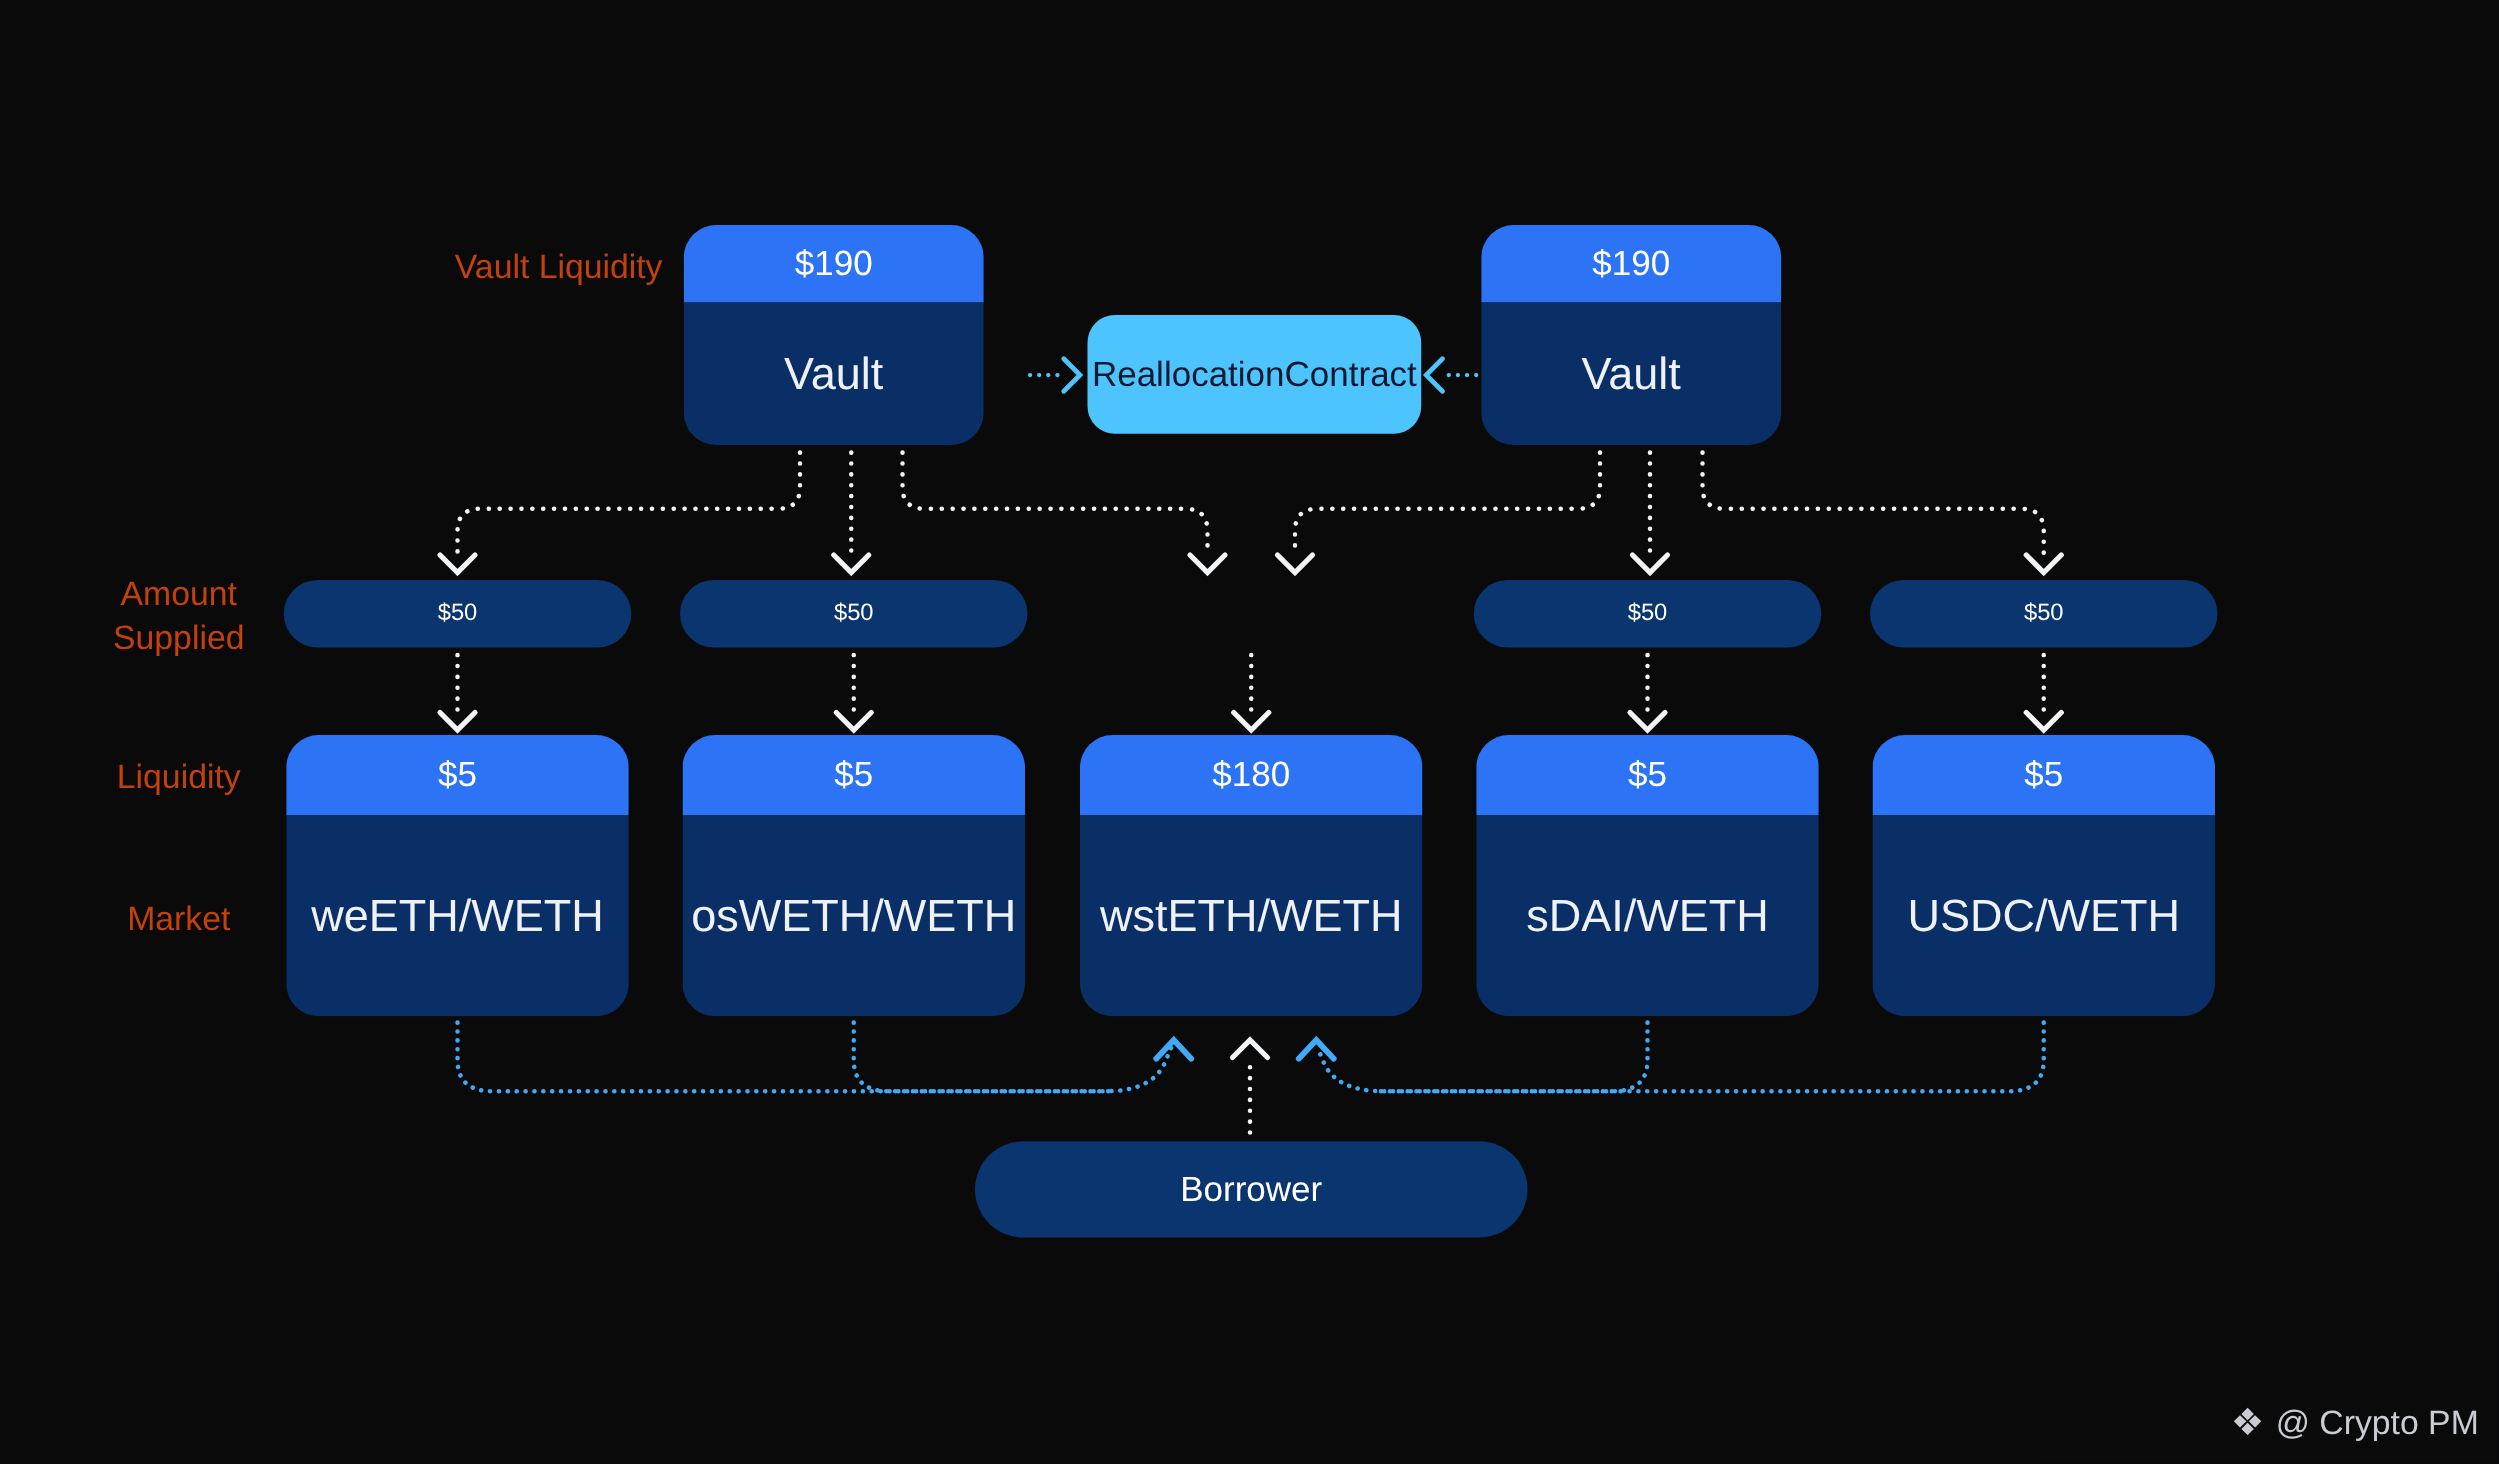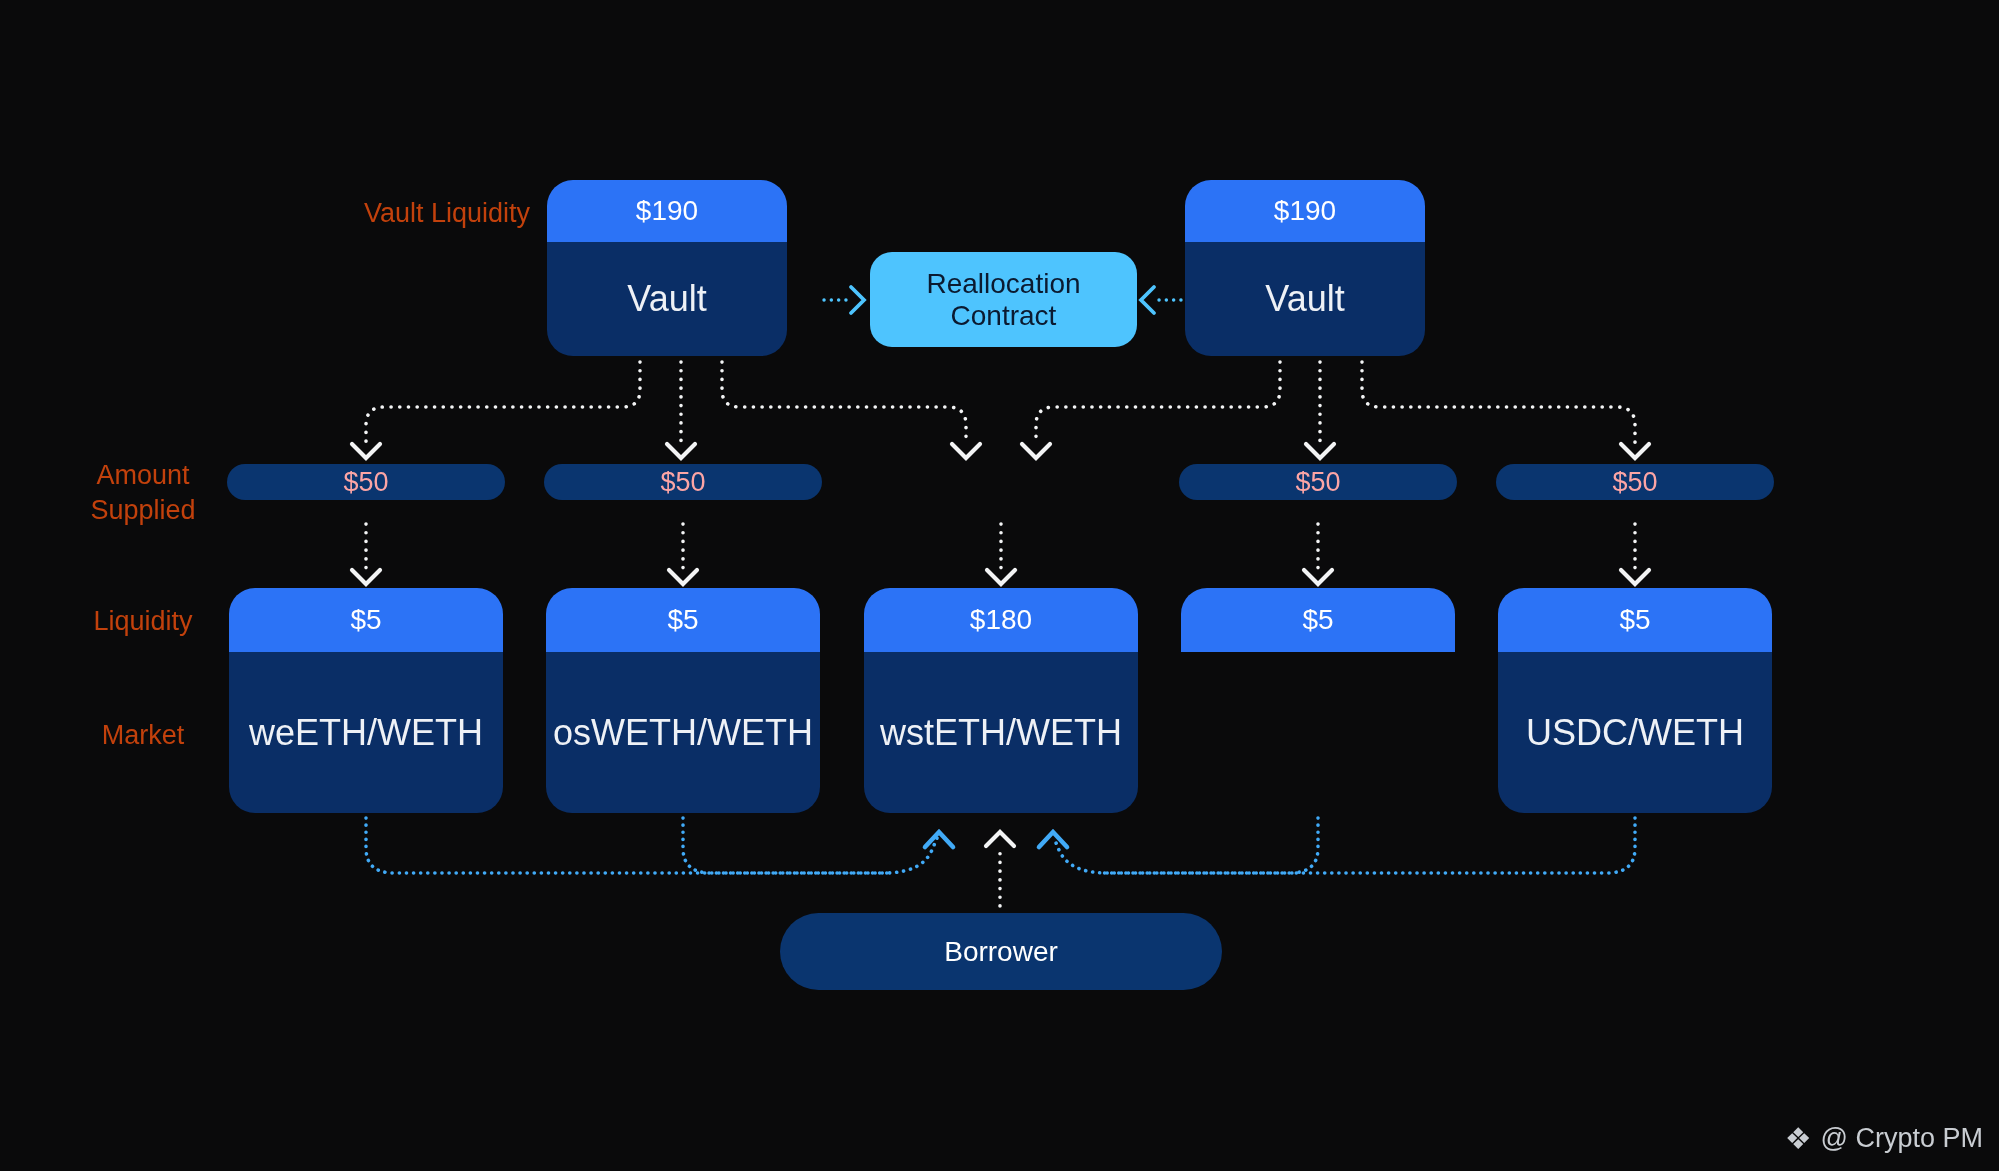--- a/index.html
+++ b/index.html
@@ -17,25 +17,25 @@
 
   .node{position:absolute;display:flex;flex-direction:column;overflow:hidden;border-radius:26px;}
   .node-header{height:62px;flex:0 0 auto;background:#2c73f6;display:flex;align-items:center;justify-content:center;
     font-size:28px;font-weight:500;color:#ffffff;}
   .node-body{flex:1;background:#0a2e66;display:flex;align-items:center;justify-content:center;
     font-size:36px;font-weight:500;color:#eef1f6;}
   .vault{left:0;top:180px;width:240px;height:176px;}
   .market{top:588px;width:274px;height:225px;}
   .market .node-header{height:64px;}
 
-  .pill{position:absolute;top:464px;height:36px;width:278px;border-radius:27px;background:#0a356f;
-    display:flex;align-items:center;justify-content:center;font-size:27px;font-weight:500;color:#fca5a5;}
+  .pill{position:absolute;top:464px;height:54px;width:278px;border-radius:27px;background:#0a356f;
+    display:flex;align-items:center;justify-content:center;font-size:19px;font-weight:500;color:#ffffff;}
 
   .realloc{position:absolute;left:870px;top:252px;width:267px;height:95px;border-radius:22px;background:#4ec4fe;
-    display:flex;flex-direction:column;align-items:center;justify-content:center;
+    display:flex;flex-direction:row;align-items:center;justify-content:center;
     color:#0b1a30;font-size:28px;font-weight:500;line-height:1.12;}
 
   .side-label{position:absolute;font-size:27px;font-weight:500;color:#c2410c;line-height:1.3;}
   .label-vault-liquidity{left:280px;top:196px;width:250px;text-align:right;}
   .label-amount{left:38px;top:458px;width:210px;text-align:center;}
   .label-liquidity{left:38px;top:604px;width:210px;text-align:center;}
   .label-market{left:38px;top:718px;width:210px;text-align:center;}
 
   .borrower{position:absolute;left:780px;top:913px;width:442px;height:77px;border-radius:39px;background:#0a356f;
     display:flex;align-items:center;justify-content:center;font-size:28px;font-weight:500;color:#ffffff;}
@@ -126,20 +126,21 @@
   <div class="node market" style="left:546px;">
     <div class="node-header">$5</div>
     <div class="node-body">osWETH/WETH</div>
   </div>
   <div class="node market" style="left:864px;">
     <div class="node-header">$180</div>
     <div class="node-body">wstETH/WETH</div>
   </div>
   <div class="node market" style="left:1181px;">
     <div class="node-header">$5</div>
+    <div class="node-body">sDAI/WETH</div>
   </div>
   <div class="node market" style="left:1498px;">
     <div class="node-header">$5</div>
     <div class="node-body">USDC/WETH</div>
   </div>
 
   <div class="borrower">Borrower</div>
 
   <div class="watermark">
     <span class="wm-icon">❖</span>

